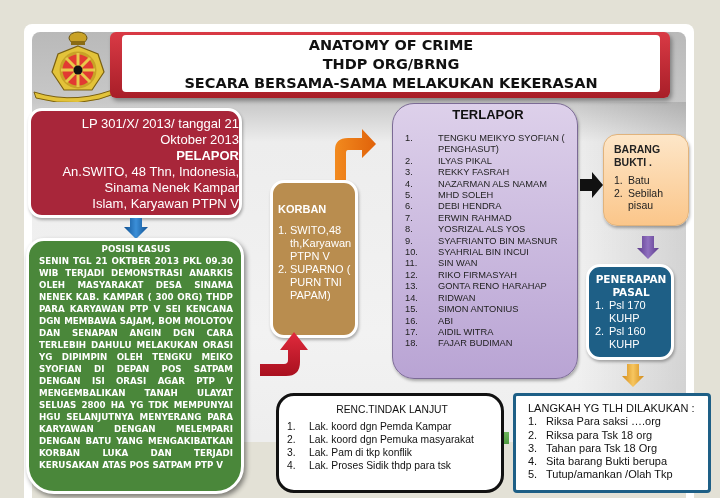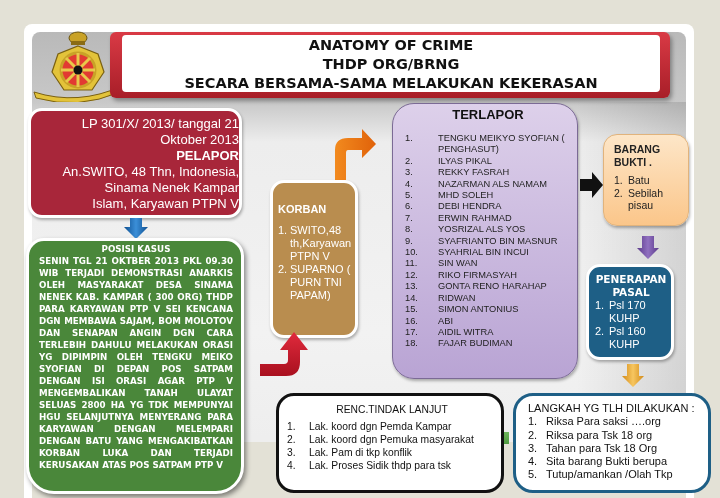--- a/index.html
+++ b/index.html
@@ -93,21 +93,21 @@
   .pasal {
     left:586px; top:264px; width:88px; height:96px;
     background:#1e5f86; border:3px solid #fff; color:#fff;
     font-size:11px; line-height:13px; padding:6px 4px 0 6px;
     box-shadow:1px 2px 3px rgba(0,0,0,0.3);
   }
   .pasal .hd { text-align:center; font-family:"DejaVu Sans", sans-serif; font-weight:bold; font-size:10.5px; line-height:13px; }
   .pasal .n { width:14px; }
   .langkah {
     left:513px; top:393px; width:198px; height:100px;
-    background:#fff; border:3px solid #1e5f86; border-radius:20px; color:#111;
+    background:#fff; border:3px solid #1e5f86; border-radius:4px; color:#111;
     font-size:11px; line-height:13.3px; padding:6px 4px 0 12px;
   }
   .langkah .n { width:18px; }
   .renc {
     left:256px; top:393px; width:228px; height:100px;
     background:#fff; border:3px solid #111; border-radius:18px; color:#111;
     font-size:10.3px; line-height:13.1px; padding:7px 4px 0 8px;margin-left:20px;
   }
   .renc .hd { text-align:center; margin-bottom:4px; }
   .renc .n { width:22px; }

